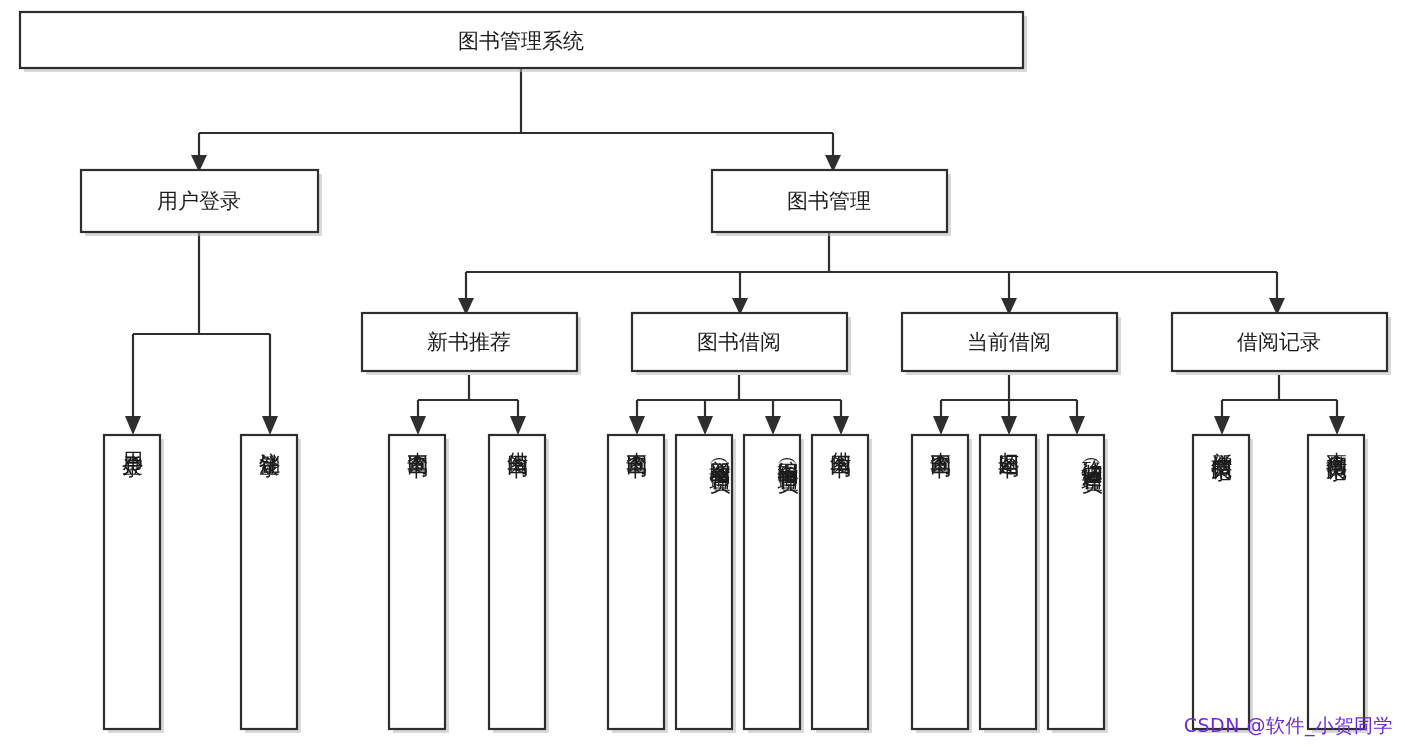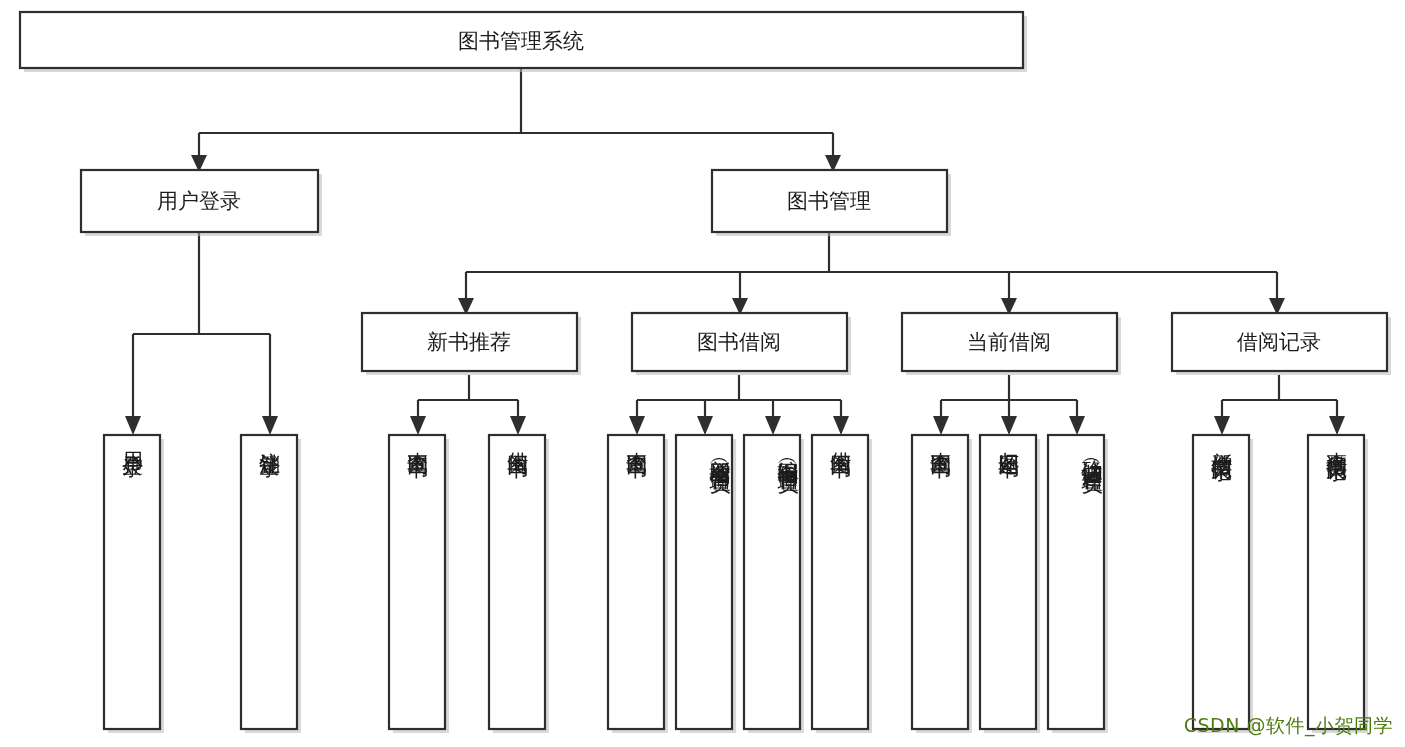--- a/index.html
+++ b/index.html
@@ -66,21 +66,21 @@
     text-align: left;
     white-space: nowrap;
     pointer-events: none;
   }
   .watermark {
     position: absolute;
     right: 12px;
     bottom: 8px;
     font-family: "DejaVu Sans", "Liberation Sans", sans-serif;
     font-size: 19px;
-    color: #4d7c0f;
+    color: #6d28d9;
     letter-spacing: 0.5px;
     white-space: nowrap;
   }
 </style>
 </head>
 <body>
 
 <div id="diagram-root">
 
   <svg id="flow-svg" viewBox="0 0 1405 747">

